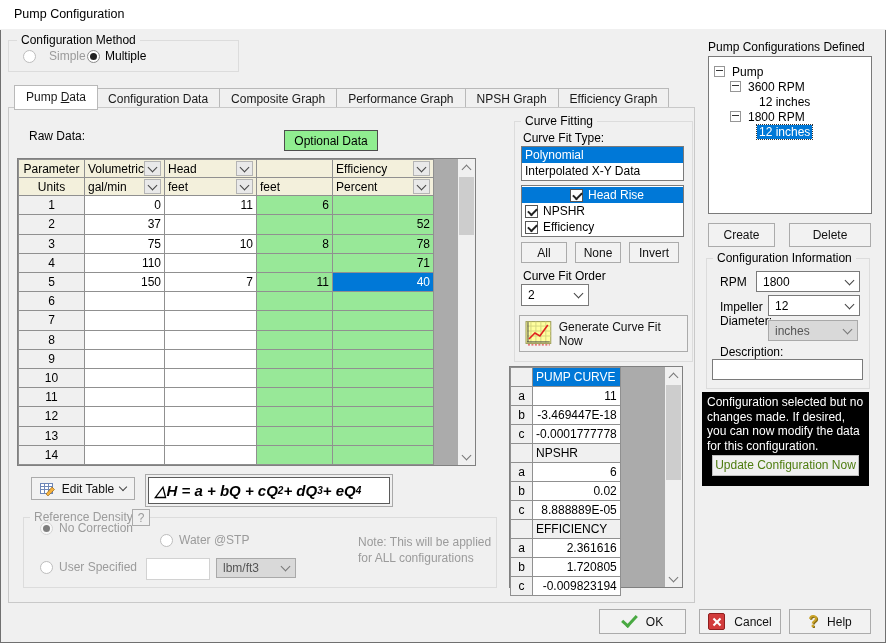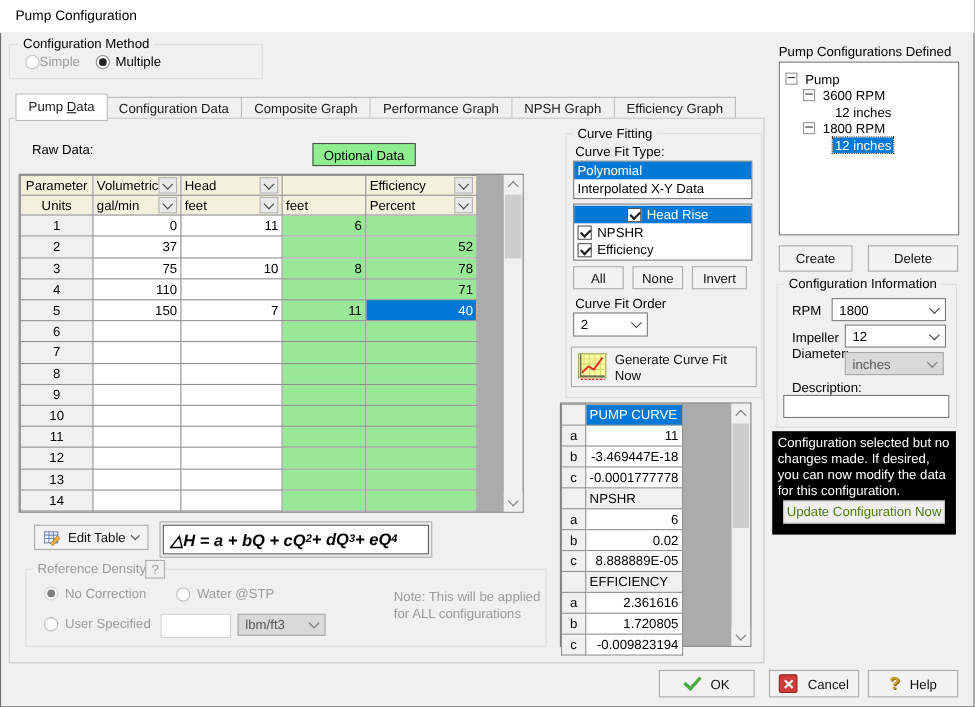--- a/index.html
+++ b/index.html
@@ -96,21 +96,21 @@
 </style>
 </head>
 <body>
 
 <div class="abs titlebar">
   <span class="ttl">Pump Configuration</span>
 </div>
 
 <div class="abs grp" style="left:8px;top:40px;width:229px;height:30px;">
   <span class="grp-label">Configuration Method</span>
-  <div class="abs" style="left:14px;top:8px;display:flex;align-items:center;gap:0;">
+  <div class="abs" style="left:14px;top:8px;display:flex;align-items:center;gap:13px;">
     <span class="radio dis"></span>
     <span class="gray-text lbl">Simple</span>
   </div>
   <div class="abs" style="left:78px;top:8px;display:flex;align-items:center;gap:5px;">
     <span class="radio sel"></span>
     <span class="lbl">Multiple</span>
   </div>
 </div>
 
 <div class="abs tabs">
@@ -328,21 +328,21 @@
         <span> + eQ</span>
         <sup>4</sup>
     </div>
   </div>
 
   <div class="abs grp" style="left:14px;top:409px;width:472px;height:69px;">
     <span class="grp-label gray-text" style="left:6px;">Reference Density</span>
     <div class="abs btn" style="left:108px;top:-9px;width:18px;height:17px;color:#9B9B9B;background:#F0F0F0;">
         <span>?</span>
       </div>
-    <div class="abs" style="left:16px;top:15px;display:flex;align-items:flex-start;gap:6px;">
+    <div class="abs" style="left:16px;top:3px;display:flex;align-items:center;gap:6px;">
       <span class="radio dis sel" style="opacity:.55;"></span>
       <span class="gray-text lbl">No Correction</span>
     </div>
     <div class="abs" style="left:136px;top:15px;display:flex;align-items:center;gap:6px;">
       <span class="radio dis"></span>
       <span class="gray-text lbl">Water @STP</span>
     </div>
     <div class="abs" style="left:16px;top:42px;display:flex;align-items:center;gap:6px;">
       <span class="radio dis"></span>
       <span class="gray-text lbl">User Specified</span>

